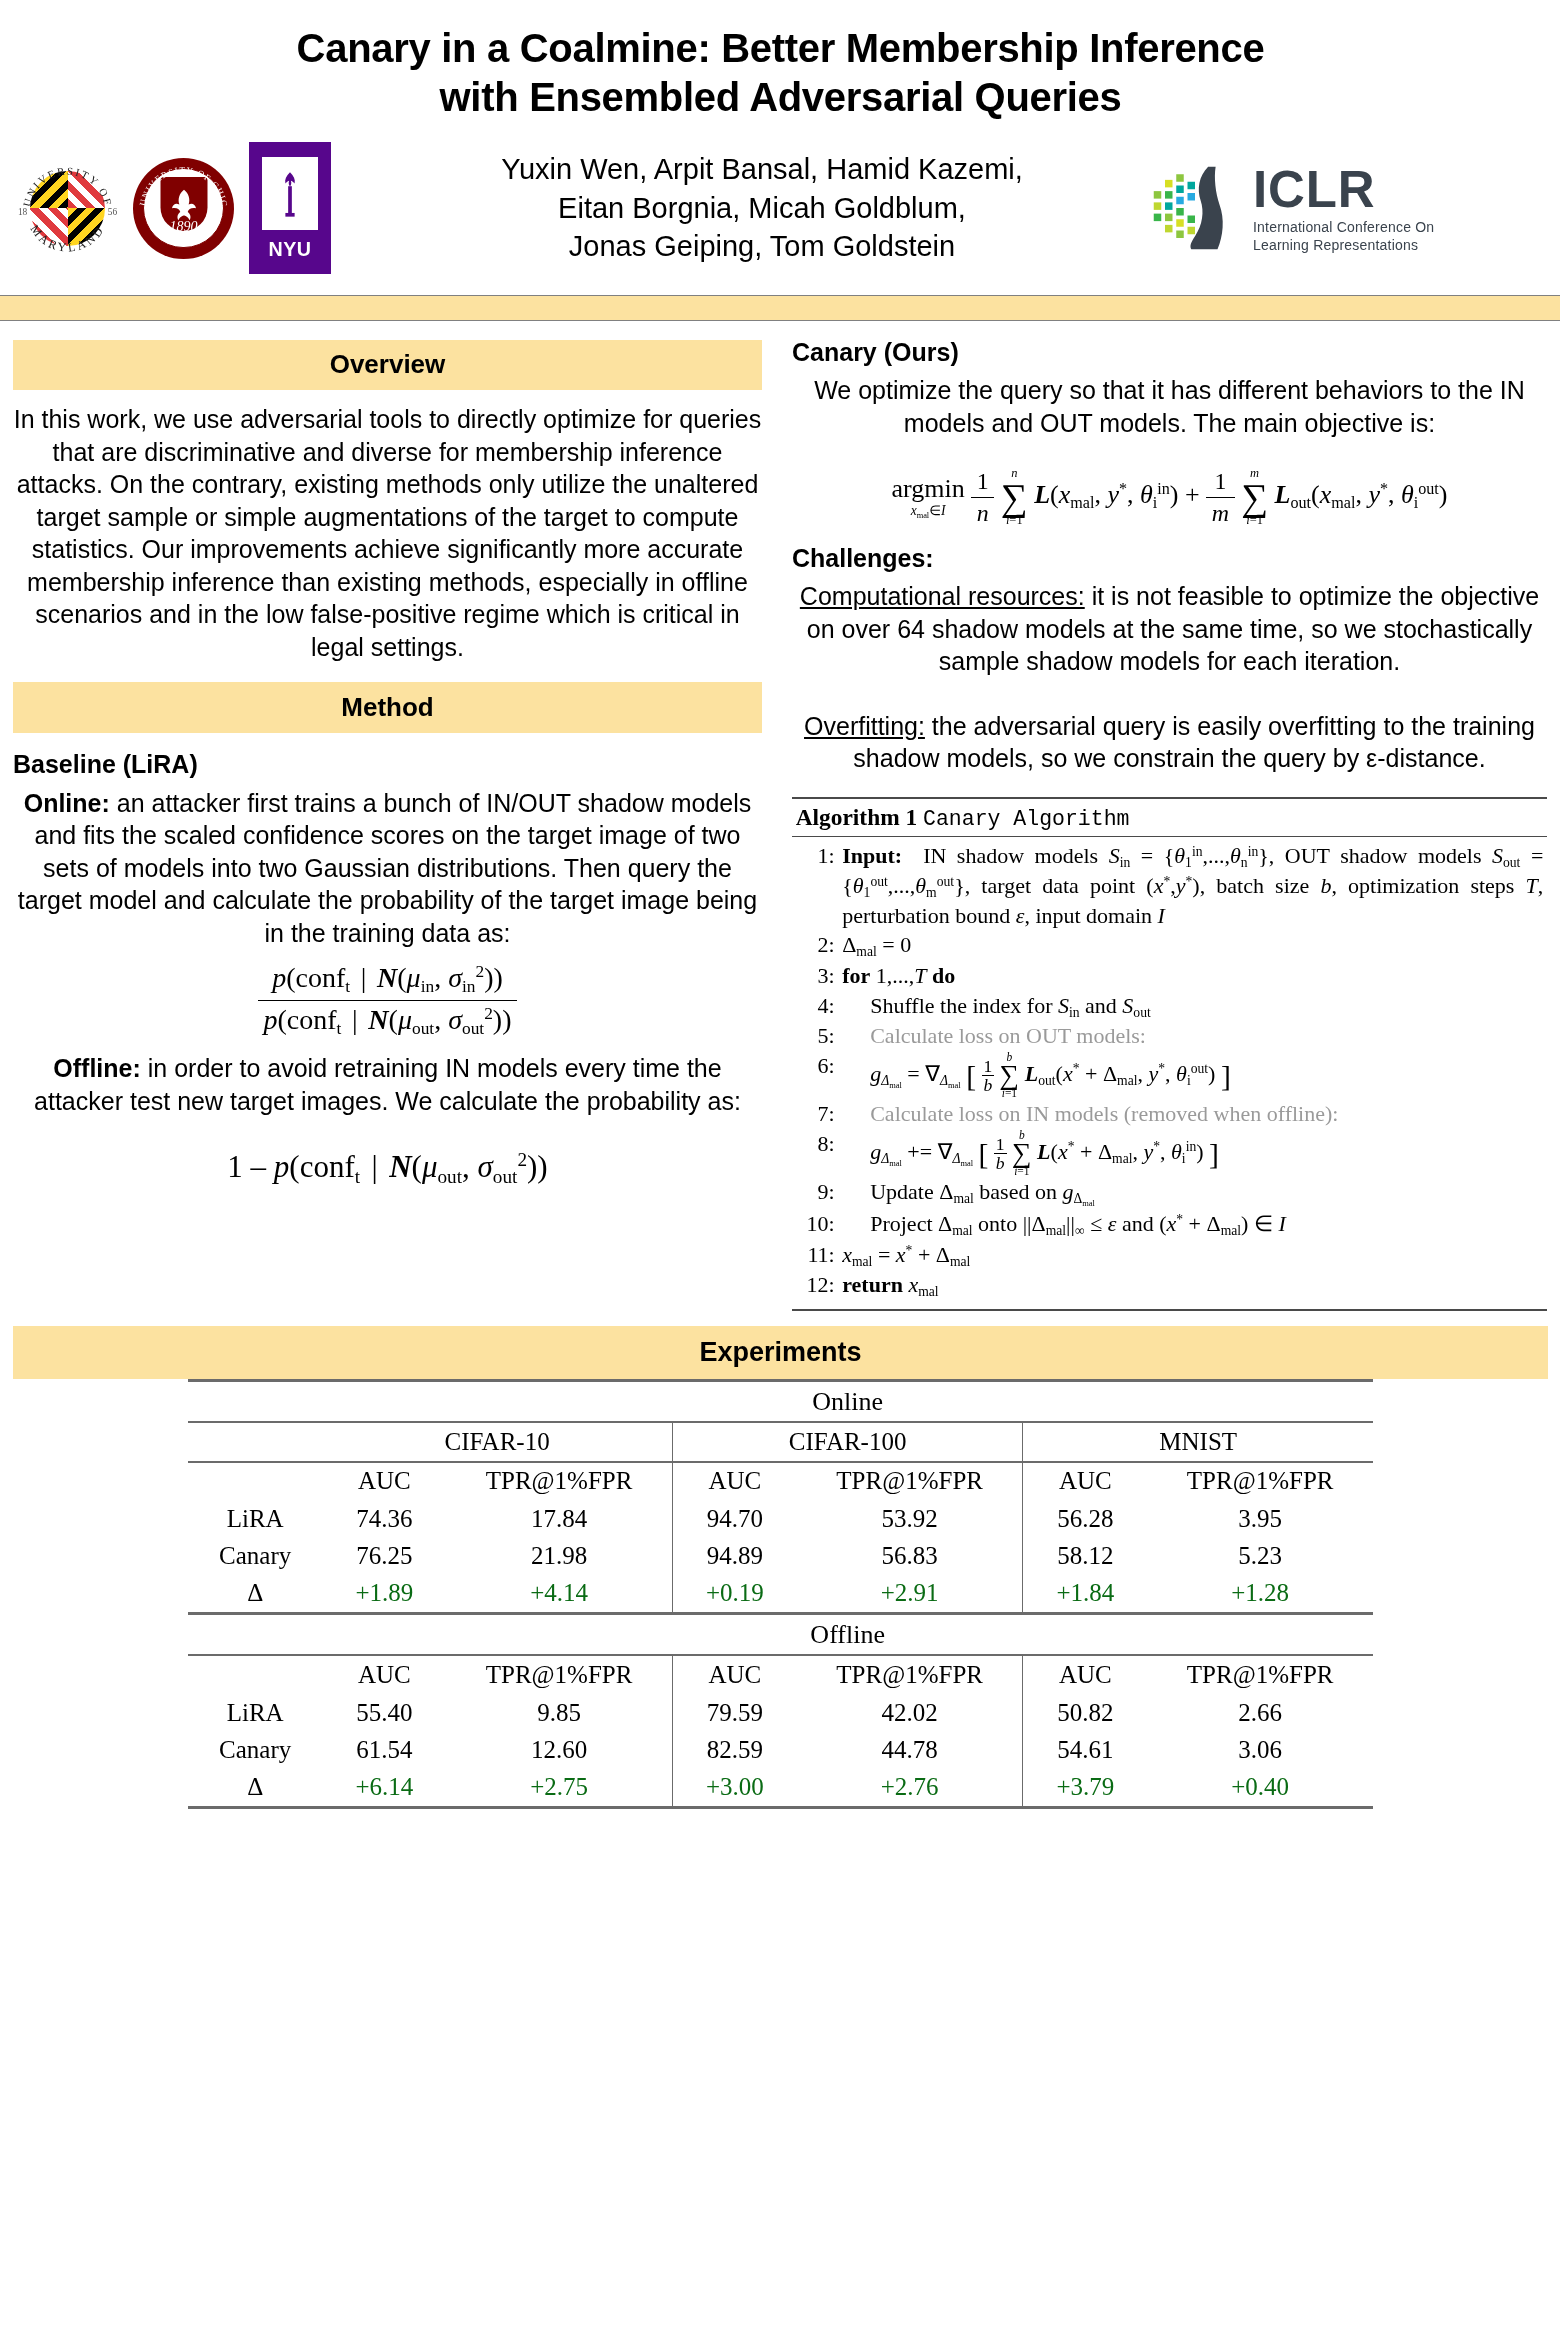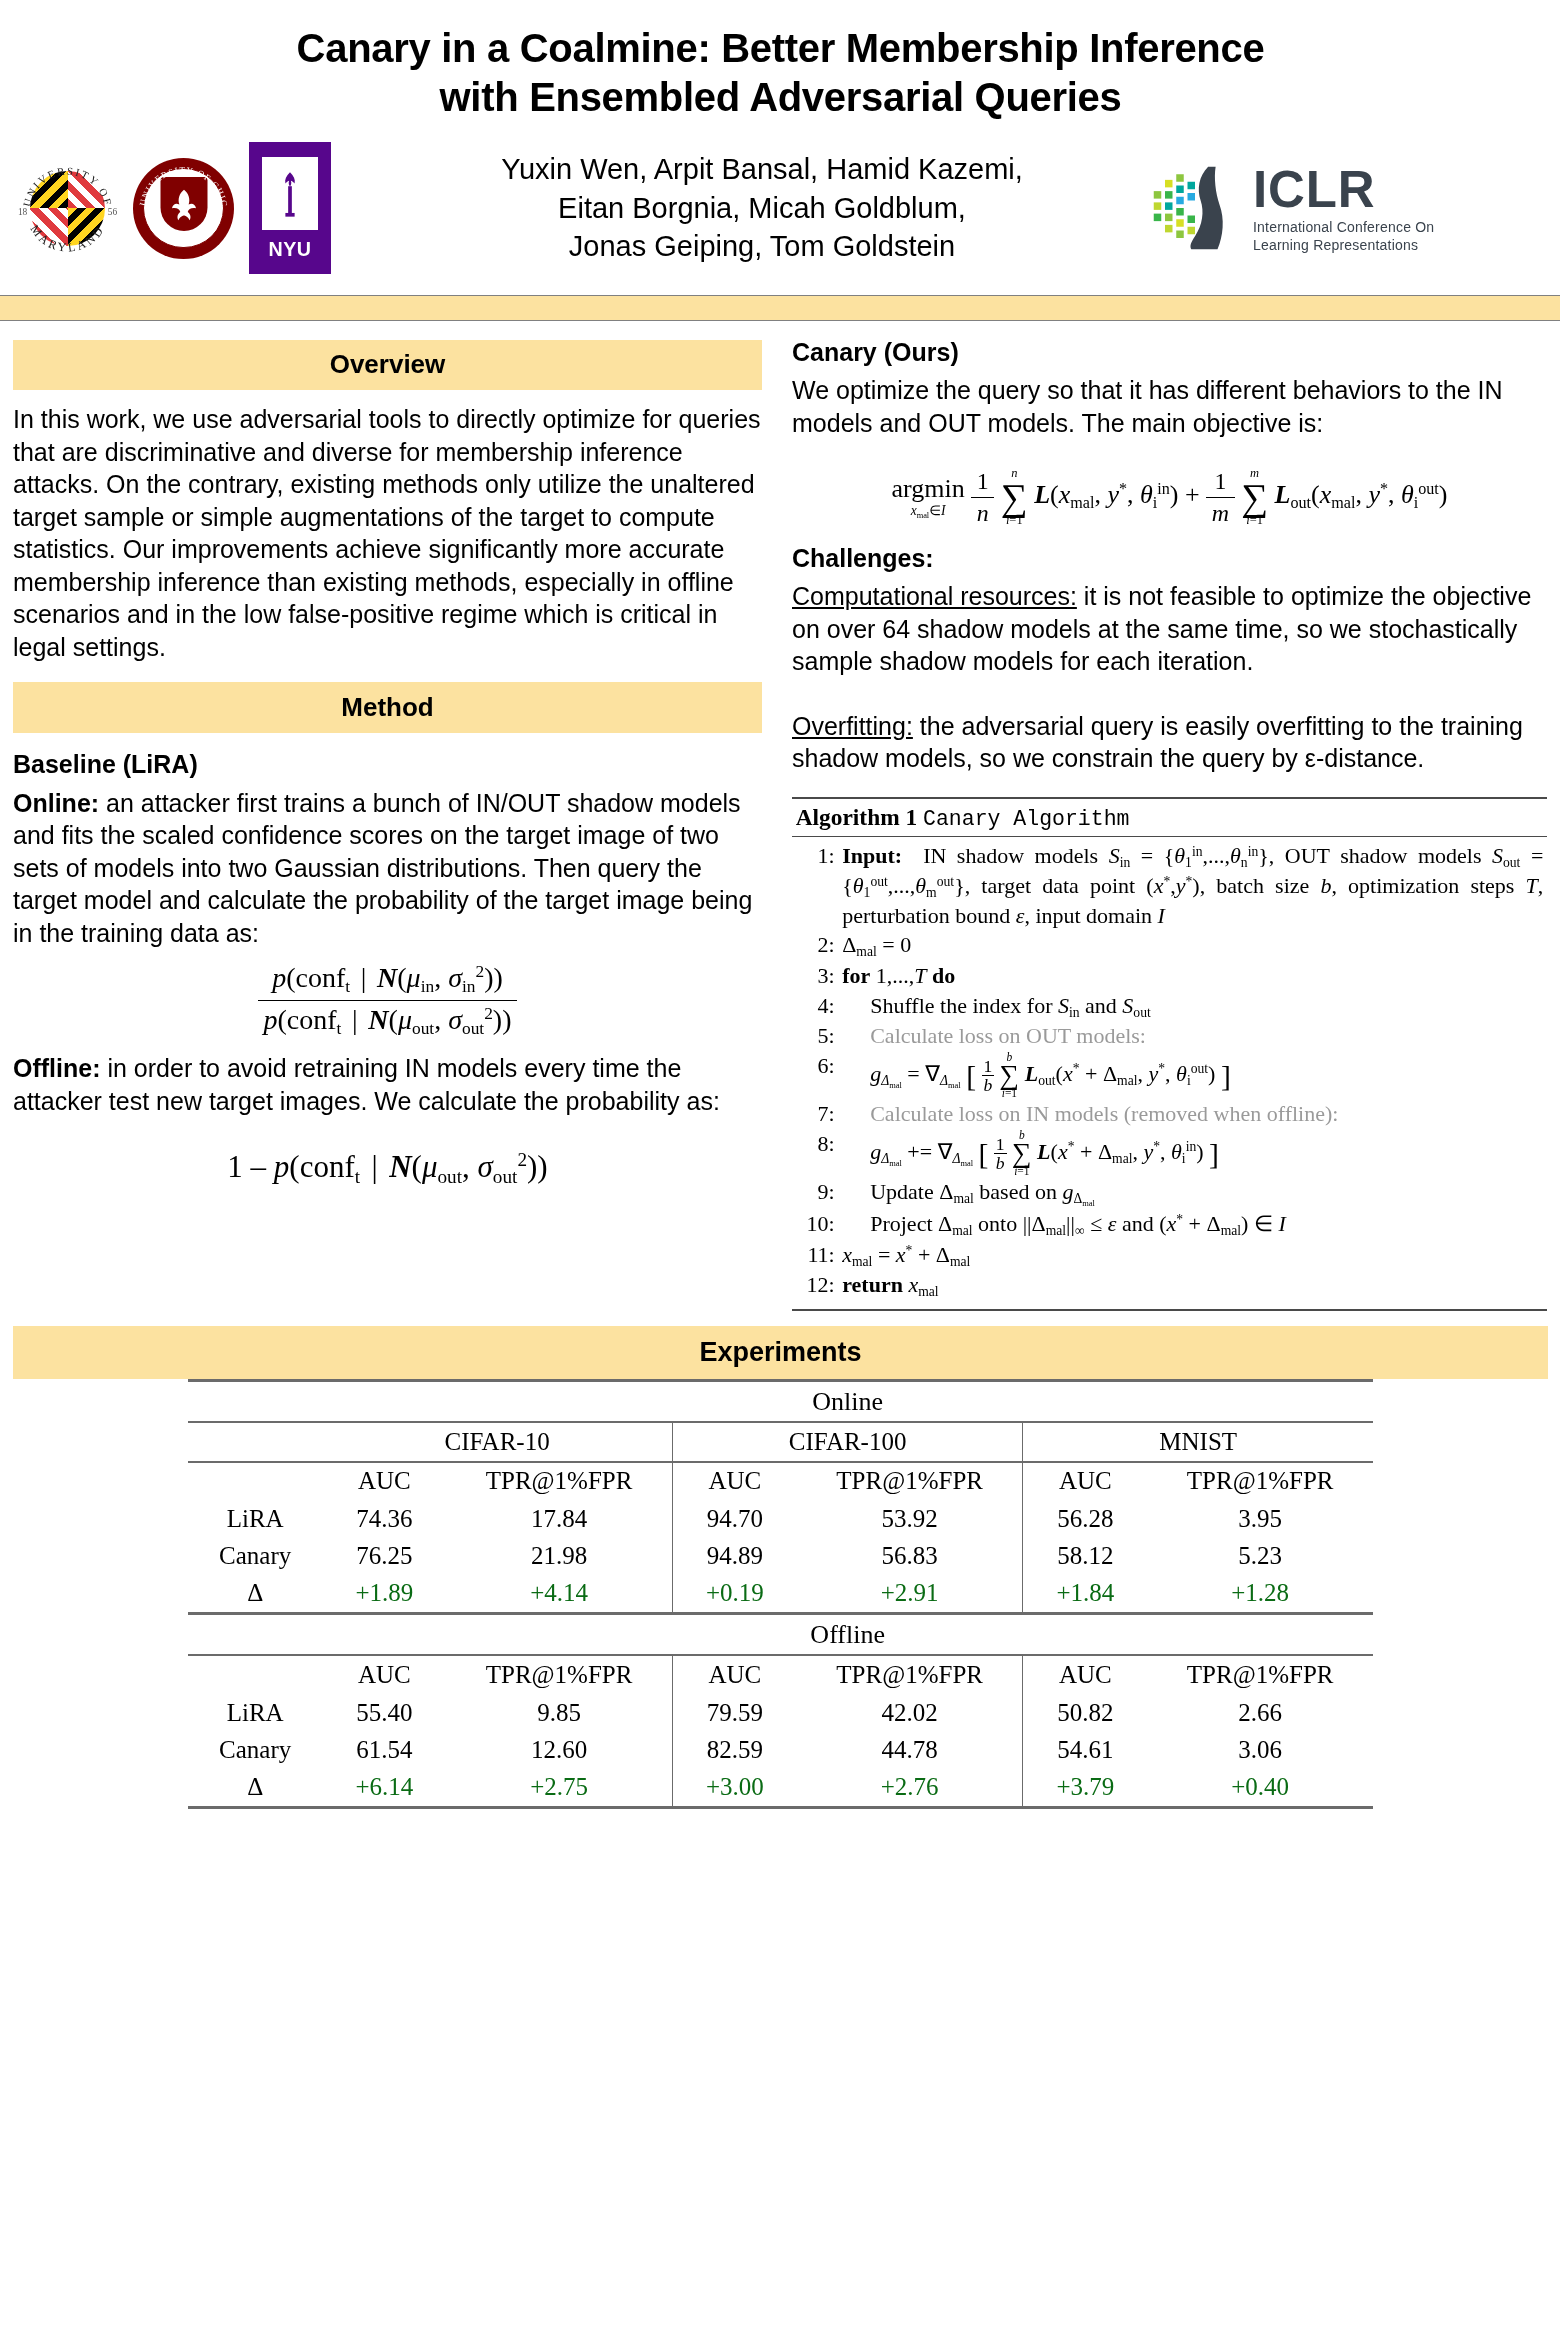--- a/index.html
+++ b/index.html
@@ -60,21 +60,21 @@
   .uchi{width:101px;height:101px;border-radius:50%;position:relative;flex:0 0 auto;
         background:#800000;}
   .uchi .inner{position:absolute;left:10.3px;top:10.3px;right:10.3px;bottom:10.3px;
         border-radius:50%;background:#fff;border:1.9px solid #800000;}
   .uchi .shield{position:absolute;left:50%;top:19px;transform:translateX(-50%);
         width:47px;height:54px;background:#800000;
         border-radius:3.7px 3.7px 24px 24px;}
   .uchi .phx{position:absolute;left:50%;top:28px;transform:translateX(-50%);
         width:32px;height:37px;}
   .uchi svg.txt{position:absolute;inset:0;}
-  .uchi .yr{position:absolute;left:0;right:0;bottom:13px;text-align:center;
+  .uchi .yr{position:absolute;left:0;right:0;bottom:24px;text-align:center;
         color:#fff;font-size:14px;font-family:Liberation Serif, serif;font-style:italic;}
 
   
   .nyu{width:82px;height:132px;background:#57068c;position:relative;flex:0 0 auto;}
   .nyu .white{position:absolute;left:13px;top:15px;width:56px;height:73px;background:#fff;}
   .nyu .torch{position:absolute;left:50%;top:28px;transform:translateX(-50%);width:24px;height:49px;}
   .nyu .lbl{position:absolute;left:0;right:0;bottom:13px;text-align:center;
         color:#fff;font-weight:bold;font-size:19.7px;letter-spacing:0.5px;}
 
   
@@ -104,21 +104,21 @@
     text-align:center;
     font-size:26px;
     font-weight:bold;
     padding:9.4px 0 10.3px 0;
     margin-top:19px;
   }
   p.txt{
     font-size:25px;
     line-height:1.30;
     margin:13px 0 0 0;
-    text-align:left;
+    text-align:center;
   }
   p.txt.tight{margin-top:7.5px;}
   .subhead{
     font-size:25px;
     font-weight:bold;
     margin:17px 0 0 0;
   }
   b.inl{font-weight:bold;}
   u.inl{text-decoration:underline;}
 

